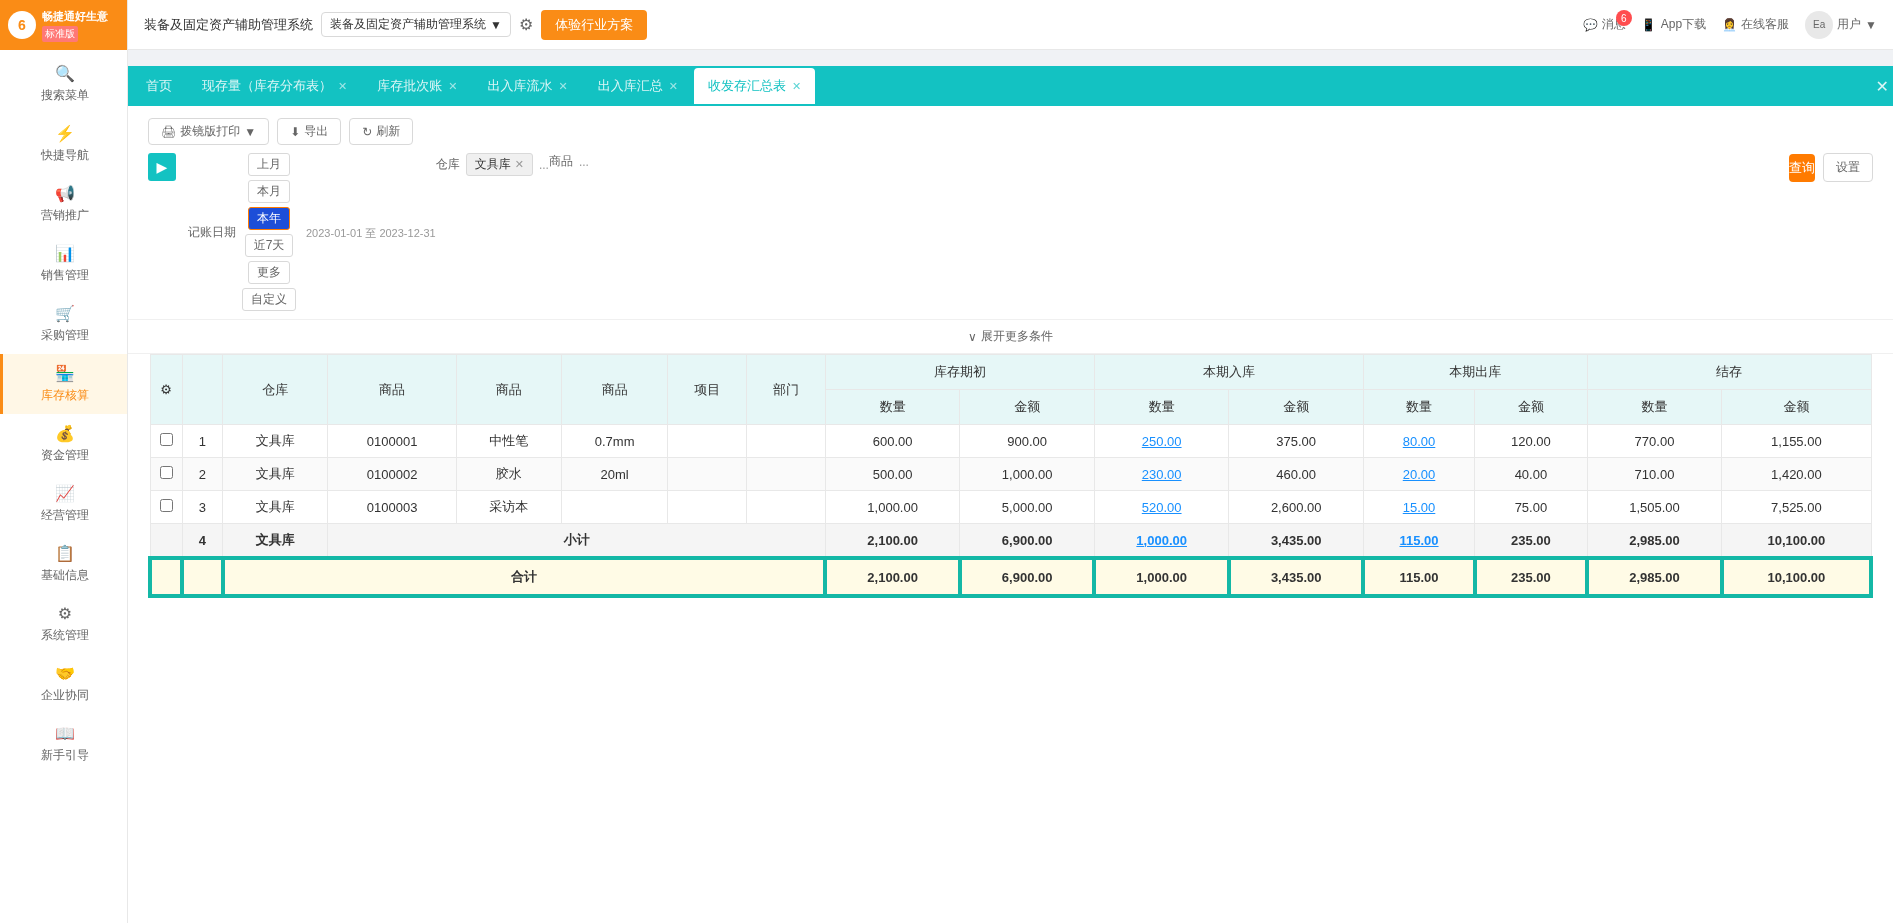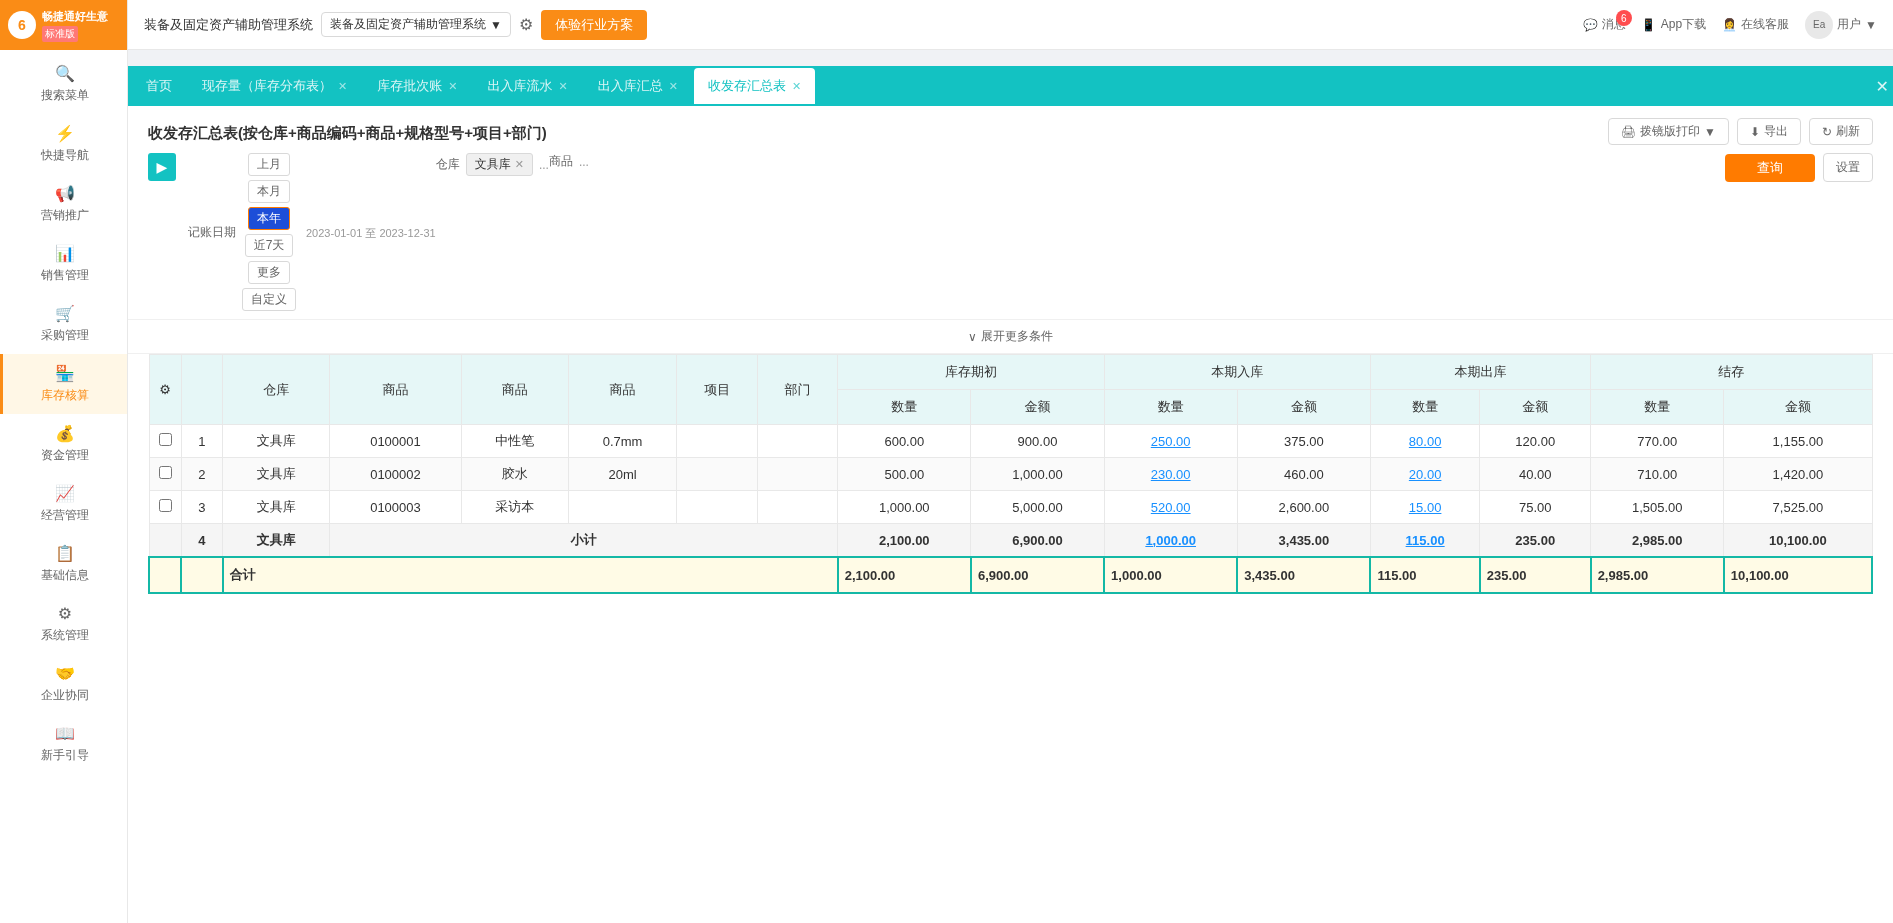--- a/index.html
+++ b/index.html
@@ -38,42 +38,42 @@
 
     
     .content { flex: 1; background: #fff; overflow-y: auto; display: flex; flex-direction: column; }
     .filter-date-btns { display: flex; gap: 4px; align-items: center; flex-direction: column; }
     .date-btn { padding: 2px 8px; border: 1px solid #d9d9d9; border-radius: 3px; font-size: 12px; cursor: pointer; background: #fff; color: #666; }
     .date-btn.active { background: #1d4ed8; color: #fff; border-color: #ff7b00; }
     .date-range { font-size: 11px; color: #999; margin-top: 2px; }
     .warehouse-tag { background: #f0f0f0; border: 1px solid #d9d9d9; border-radius: 3px; padding: 2px 8px; font-size: 12px; display: flex; align-items: center; gap: 4px; }
     .tag-close { cursor: pointer; color: #999; font-size: 11px; }
     .filter-more { color: #999; font-size: 12px; cursor: pointer; }
-    .query-btn { background: #ff7b00; color: #fff; border: none; border-radius: 4px; padding: 5px 32px; font-size: 13px; cursor: pointer; }
+    .query-btn { background: #ff7b00; color: #fff; border: none; border-radius: 4px; padding: 5px 0; font-size: 13px; cursor: pointer; }
     .settings-btn { background: #fff; color: #666; border: 1px solid #d9d9d9; border-radius: 4px; padding: 5px 12px; font-size: 12px; cursor: pointer; }
     .expand-more { display: flex; align-items: center; gap: 4px; color: #666; font-size: 12px; cursor: pointer; padding: 4px 0; justify-content: center; }
 
     
     .page-header-row { display: flex; align-items: center; justify-content: space-between; padding: 12px 20px 0; }
     .page-header-actions { display: flex; gap: 8px; align-items: center; }
     .action-btn { border: 1px solid #d9d9d9; border-radius: 4px; padding: 4px 12px; font-size: 12px; cursor: pointer; background: #fff; color: #666; display: flex; align-items: center; gap: 4px; }
 
     
     .table-wrap { padding: 0 20px 20px; flex: 1; }
     table { width: 100%; border-collapse: collapse; font-size: 13px; }
     thead tr { background: #e6f7f7; }
     thead th { padding: 8px 6px; text-align: center; border: 1px solid #e8e8e8; color: #333; font-weight: normal; white-space: nowrap; }
     tbody tr { background: #fff; }
     tbody tr:nth-child(even) { background: #fafafa; }
     tbody tr.subtotal { background: #f5f5f5; font-weight: bold; }
     tbody td { padding: 7px 6px; border: 1px solid #e8e8e8; text-align: center; white-space: nowrap; }
     .td-link { color: #1890ff; text-decoration: underline; cursor: pointer; }
     .col-settings { width: 32px; }
     tfoot tr { background: #fffbe6; }
-    tfoot td { padding: 8px 6px; border: 2px solid #14b8a6; text-align: left; font-weight: bold; }
+    tfoot td { padding: 8px 6px; border: 4px solid #14b8a6; text-align: center; font-weight: bold; }
 
     
     .filter-section { padding: 8px 20px; border-bottom: 1px solid #f0f0f0; display: flex; align-items: flex-start; gap: 0; }
     .filter-toggle { width: 28px; height: 28px; background: #13c2c2; color: #fff; border: none; cursor: pointer; border-radius: 3px; font-size: 14px; display: flex; align-items: center; justify-content: center; flex-shrink: 0; margin-right: 12px; }
     .filter-controls { display: flex; flex-wrap: wrap; align-items: flex-start; flex: 1; }
     .filter-group { display: flex; align-items: center; gap: 6px; }
     .filter-group-label { color: #666; font-size: 12px; white-space: nowrap; }
     .filter-right { display: flex; gap: 8px; align-items: center; margin-left: auto; }
   </style>
 </head>
@@ -200,21 +200,20 @@
     <div class="tab active">
       <span>收发存汇总表</span>
       <span class="tab-close">✕</span>
     </div>
     <div class="tabs-close-all">✕</div>
   </div>
 
   <div class="content">
 
     <div class="page-header-row">
-      <div style="font-size:15px;font-weight:bold;color:#333;padding-top:4px;">收发存汇总表(按仓库+商品编码+商品+规格型号+项目+部门)</div>
       <div class="page-header-actions">
         <button class="action-btn">
           <span>🖨</span>
           <span>拨镜版打印</span>
           <span>▼</span>
         </button>
         <button class="action-btn">
           <span>⬇</span>
           <span>导出</span>
         </button>

